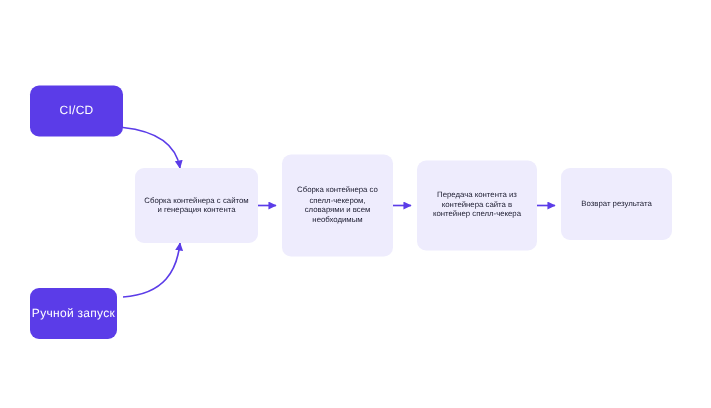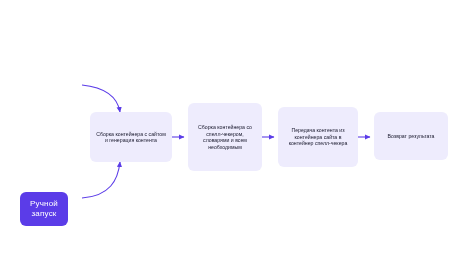--- a/index.html
+++ b/index.html
@@ -66,22 +66,25 @@
         <path d="M0,0 L5,2.4 L0,4.8 z" fill="#5b3ce8"></path>
       </marker>
     </defs>
     <path d="M82,85 C110,88 118,100 120,112" fill="none" stroke="#5b3ce8" stroke-width="1.1" marker-end="url(#ah)"></path>
     <path d="M82,198 C110,196 118,180 120,162" fill="none" stroke="#5b3ce8" stroke-width="1.1" marker-end="url(#ah)"></path>
     <path d="M172,137 L184,137" fill="none" stroke="#5b3ce8" stroke-width="1.1" marker-end="url(#ah)"></path>
     <path d="M262,137 L274,137" fill="none" stroke="#5b3ce8" stroke-width="1.1" marker-end="url(#ah)"></path>
     <path d="M358,137 L370,137" fill="none" stroke="#5b3ce8" stroke-width="1.1" marker-end="url(#ah)"></path>
   </svg>
 
+  <div class="node node-trigger" style="left:20px; top:57px; width:62px; height:34px;">
+    <span class="label">CI/CD</span>
+  </div>
 
-  <div class="node node-trigger" style="left:20px; top:192px; width:48px; height:34px;">
+  <div class="node node-trigger" style="left:20px; top:192px; width:58px; height:34px;">
     <span class="label">Ручной запуск</span>
   </div>
 
   <div class="node node-step" style="left:90px; top:112px; width:82px; height:50px;">
     <span class="label">Сборка контейнера с сайтом и генерация контента</span>
   </div>
 
   <div class="node node-step" style="left:188px; top:103px; width:74px; height:68px;">
     <span class="label">Сборка контейнера со спелл-чекером, словарями и всем необходимым</span>
   </div>

